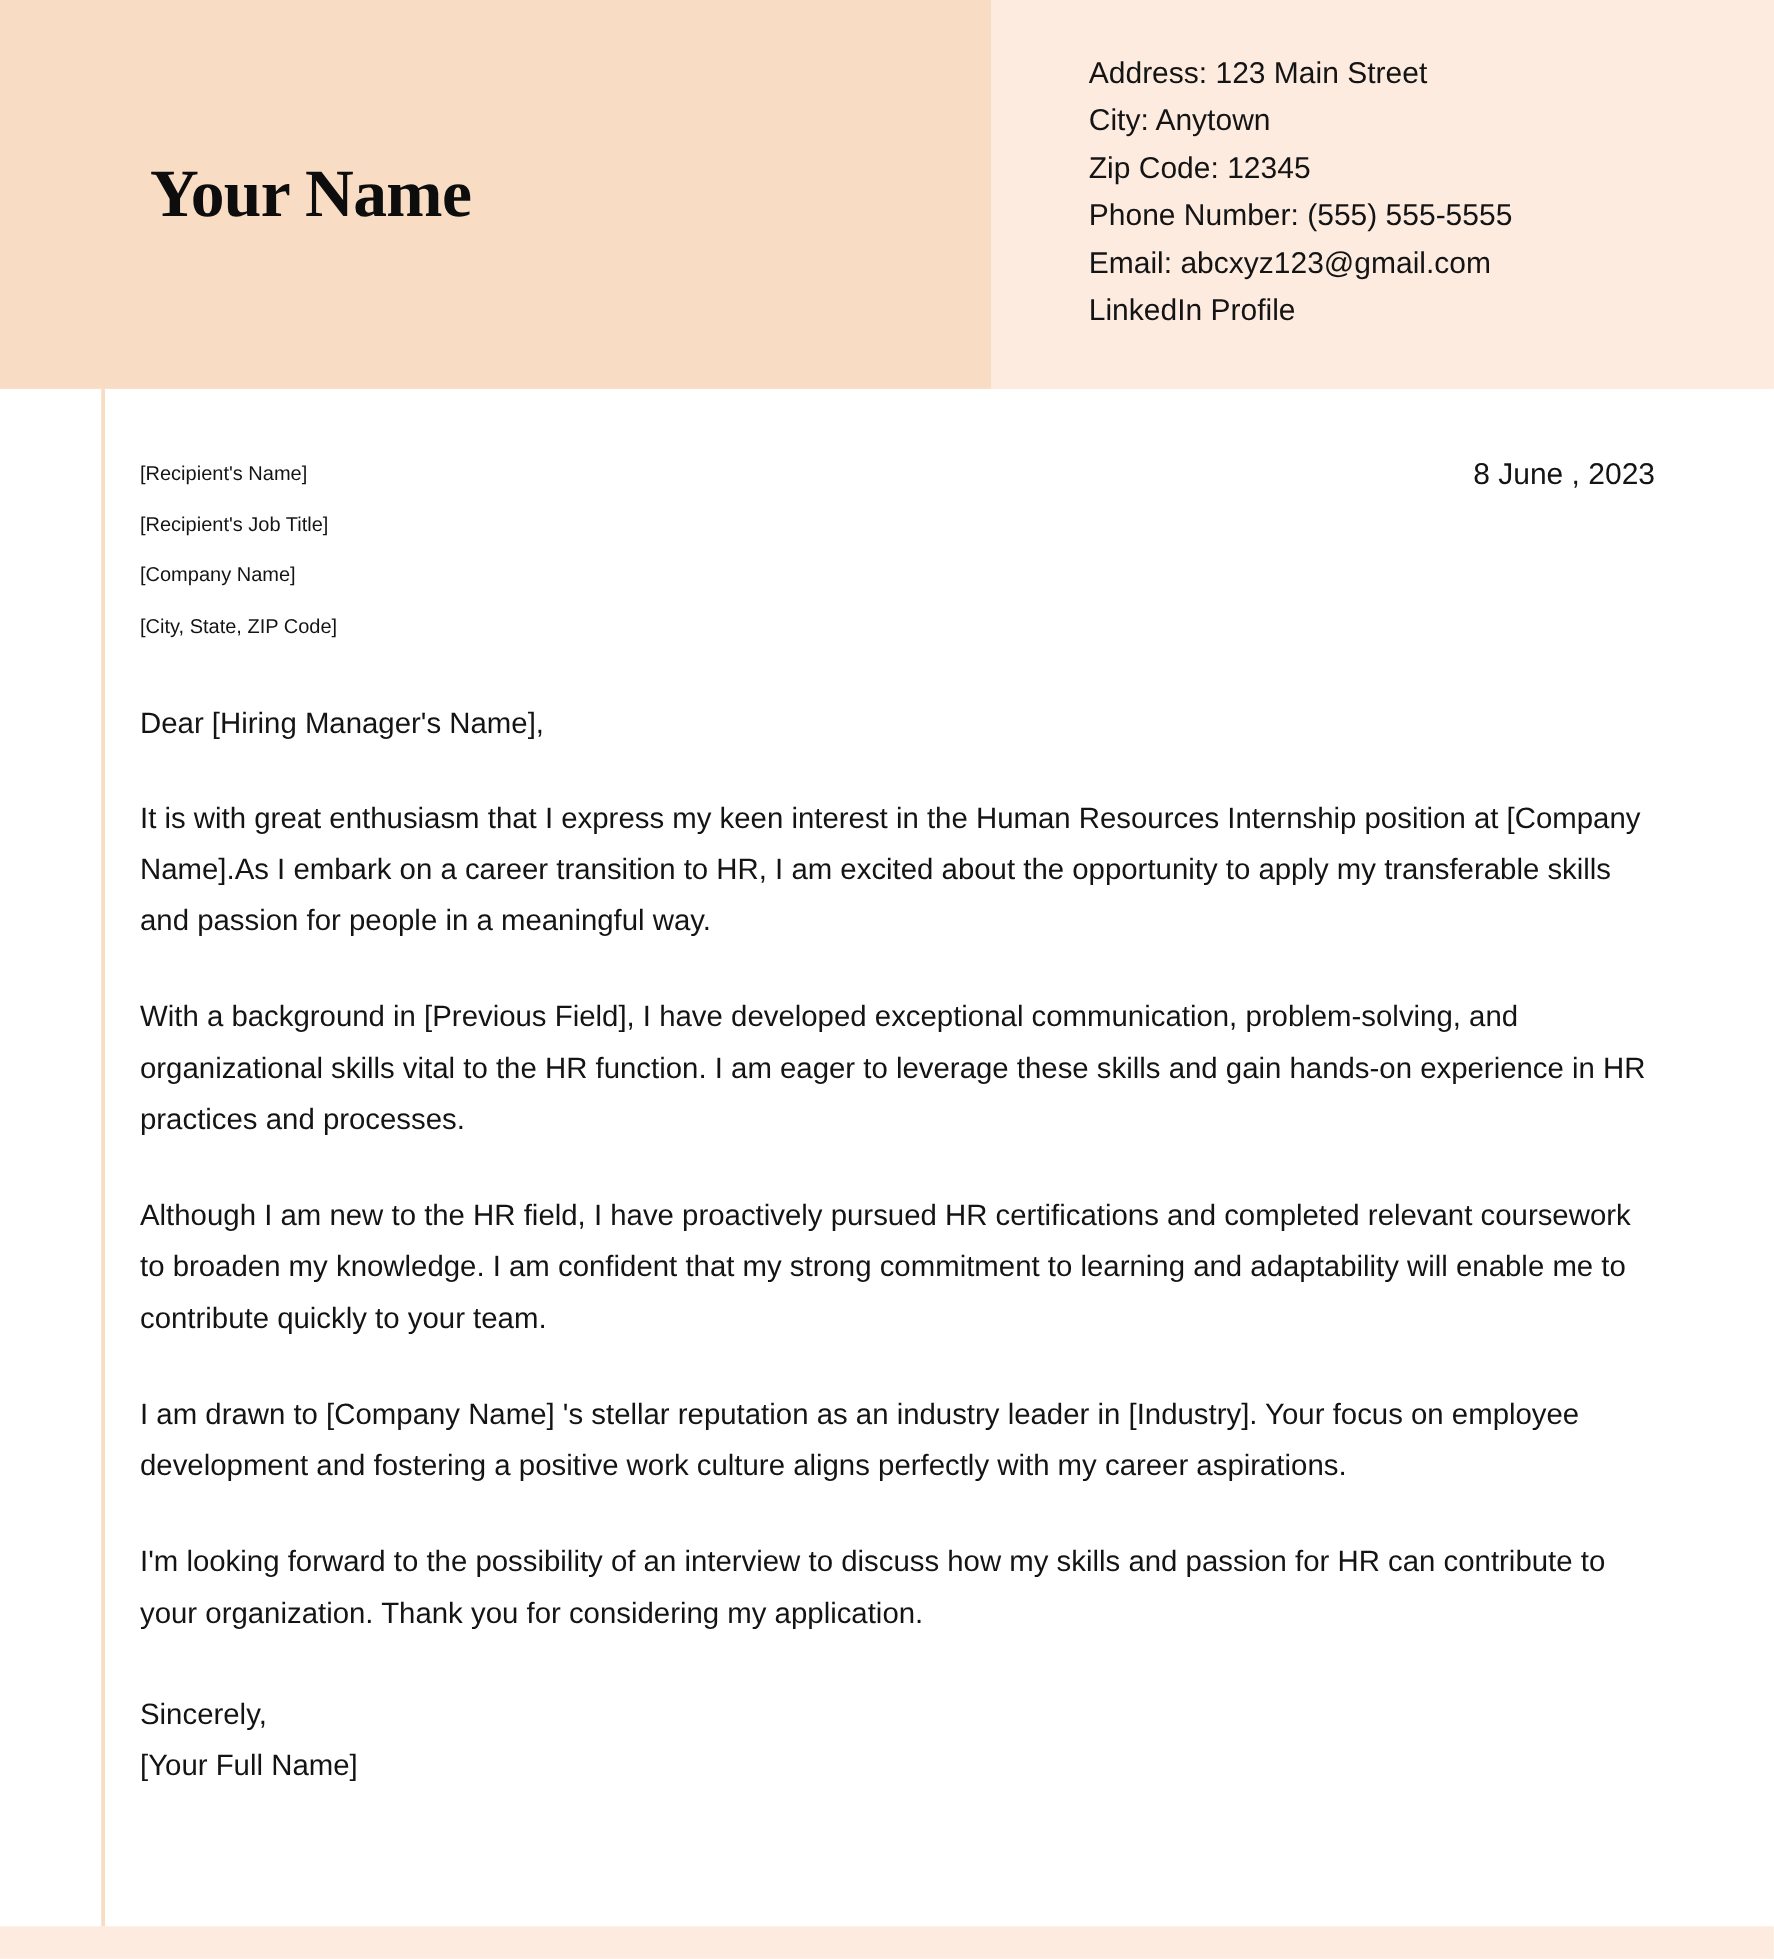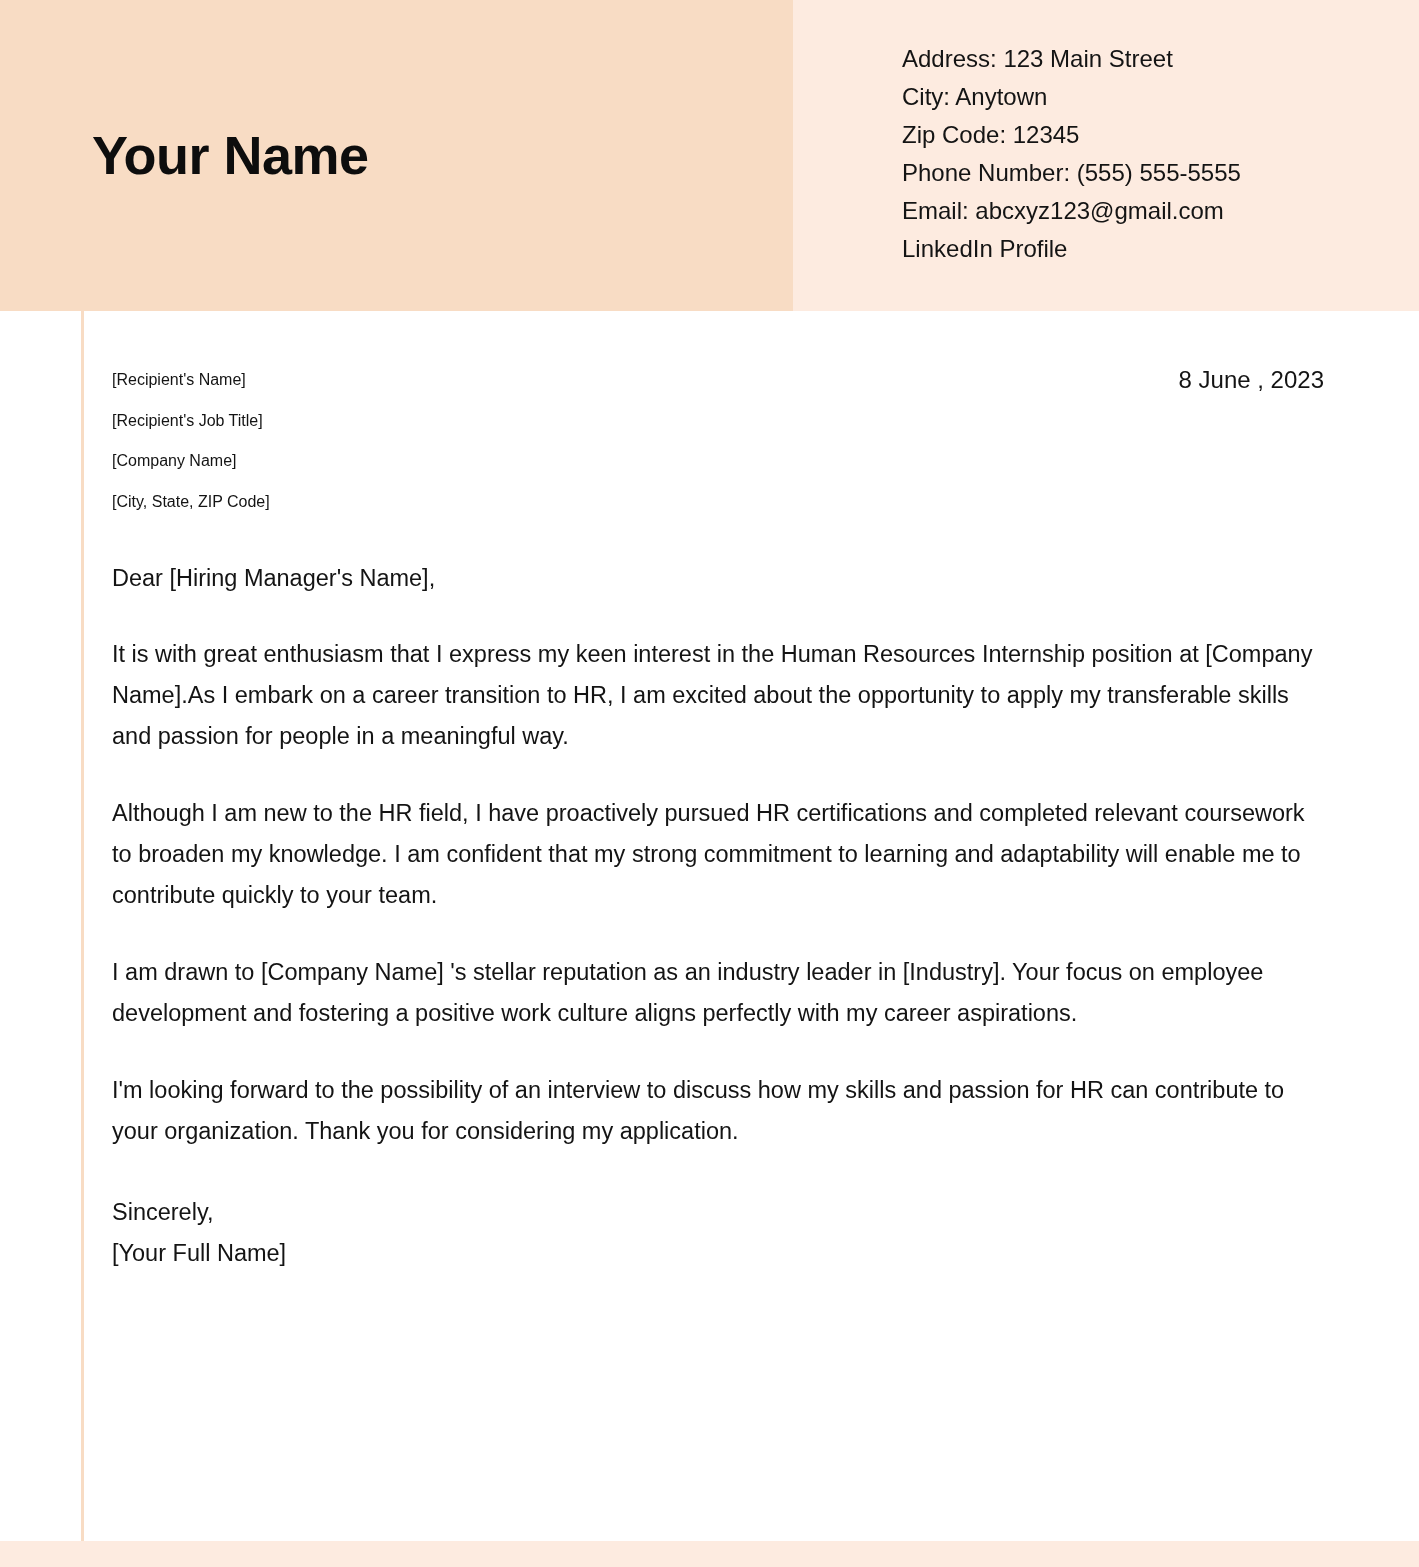--- a/index.html
+++ b/index.html
@@ -33,37 +33,38 @@
     display: flex;
     background: #fdebe0;
   }
   .header-left {
     width: 793px;
     height: 311px;
     background: #f8dcc4;
     display: flex;
     align-items: center;
     box-sizing: border-box;
-    padding-left: 92px;
+    padding-left: 120px;
+    font-family: Liberation Serif, serif;
   }
   .name-title {
     font-size: 54px;
     font-weight: bold;
     letter-spacing: -0.5px;
     color: #0d0d0d;
     line-height: 1.05;
     margin: 0;
     white-space: nowrap;
   }
   .header-right {
     flex: 1;
     height: 311px;
     background: #fdebe0;
     box-sizing: border-box;
-    padding-left: 109px;
+    padding-left: 78px;
     padding-top: 40px;
   }
   .contact-line {
     font-size: 24px;
     line-height: 38px;
     color: #141414;
     white-space: nowrap;
   }
 
   
@@ -171,20 +172,21 @@
         <div class="recipient-line">[Recipient's Job Title]</div>
         <div class="recipient-line">[Company Name]</div>
         <div class="recipient-line">[City, State, ZIP Code]</div>
       </div>
       <div class="date-text">8 June , 2023</div>
     </div>
 
     <div class="salutation">Dear [Hiring Manager's Name],</div>
 
     <p class="paragraph">It is with great enthusiasm that I express my keen interest in the Human Resources Internship position at [Company Name].As I embark on a career transition to HR, I am excited about the opportunity to apply my transferable skills and passion for people in a meaningful way.</p>
+    <p class="paragraph">With a background in [Previous Field], I have developed exceptional communication, problem-solving, and organizational skills vital to the HR function. I am eager to leverage these skills and gain hands-on experience in HR practices and processes.</p>
     <p class="paragraph">Although I am new to the HR field, I have proactively pursued HR certifications and completed relevant coursework to broaden my knowledge. I am confident that my strong commitment to learning and adaptability will enable me to contribute quickly to your team.</p>
     <p class="paragraph">I am drawn to [Company Name] 's stellar reputation as an industry leader in [Industry]. Your focus on employee development and fostering a positive work culture aligns perfectly with my career aspirations.</p>
     <p class="paragraph">I'm looking forward to the possibility of an interview to discuss how my skills and passion for HR can contribute to your organization. Thank you for considering my application.</p>
 
     <div class="closing">
       <div class="closing-line">Sincerely,</div>
       <div class="closing-line">[Your Full Name]</div>
     </div>
 
   </div>

